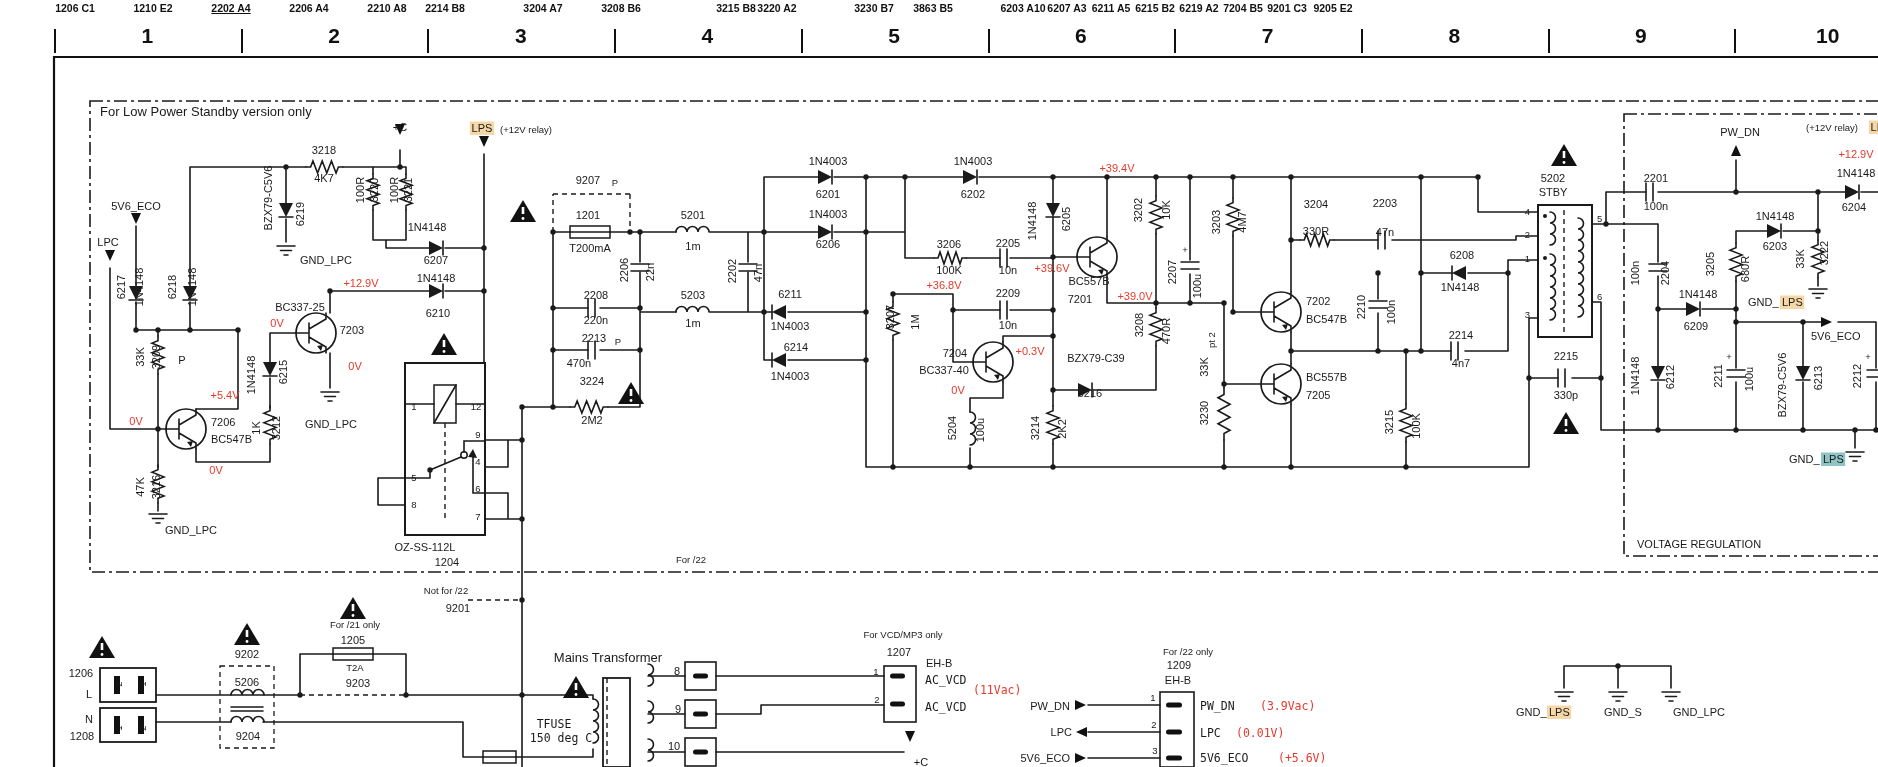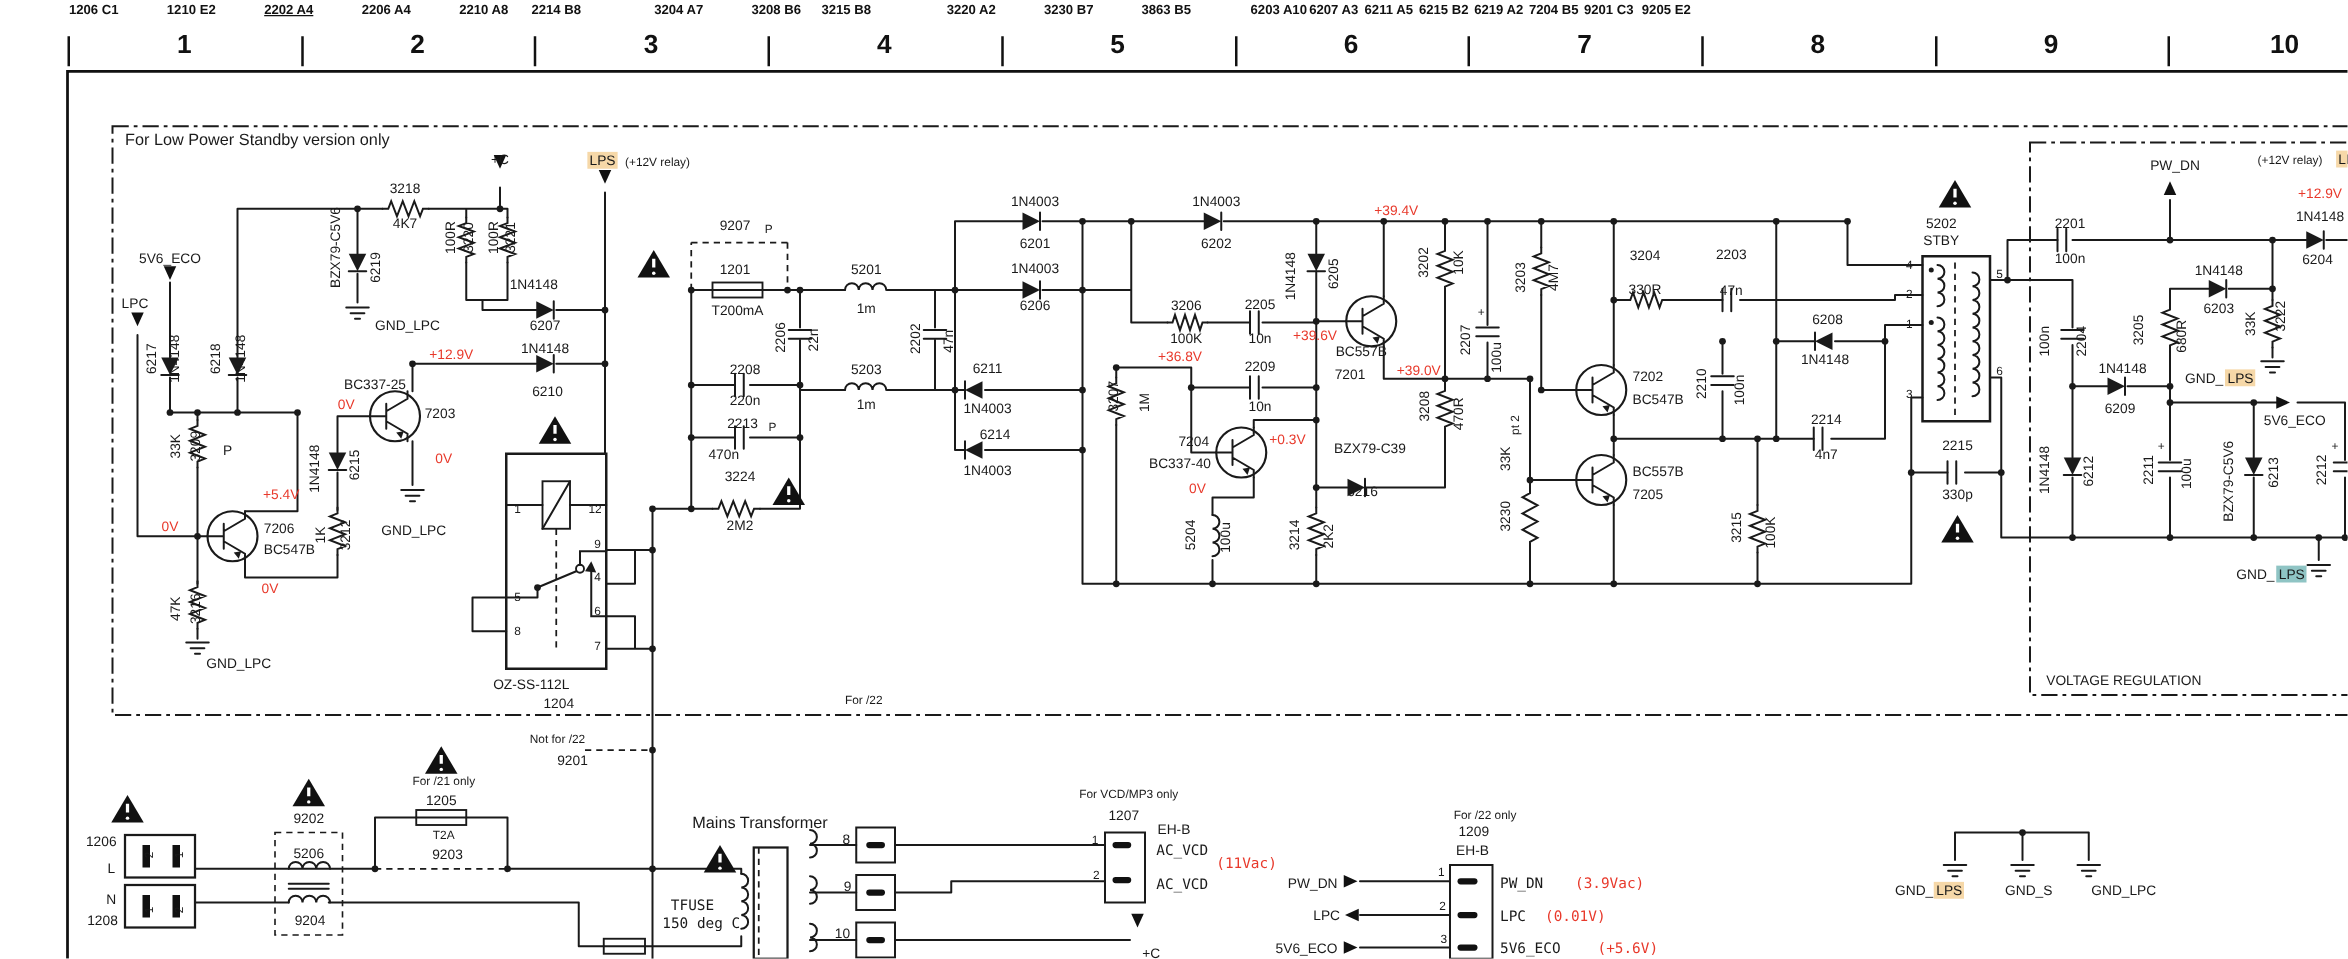--- a/index.html
+++ b/index.html
@@ -25,23 +25,23 @@
 <div id="stage">
   <div id="hdr">
       <div class="gref" style="left: 27px;">1206 C1</div>
       <div class="gref" style="left: 105px;">1210 E2</div>
       <div class="gref" style="left: 183px; text-decoration: underline;">2202 A4</div>
       <div class="gref" style="left: 261px;">2206 A4</div>
       <div class="gref" style="left: 339px;">2210 A8</div>
       <div class="gref" style="left: 397px;">2214 B8</div>
       <div class="gref" style="left: 495px;">3204 A7</div>
       <div class="gref" style="left: 573px;">3208 B6</div>
-      <div class="gref" style="left: 629px;">3215 B8</div>
+      <div class="gref" style="left: 688px;">3215 B8</div>
       <div class="gref" style="left: 729px;">3220 A2</div>
-      <div class="gref" style="left: 807px;">3230 B7</div>
+      <div class="gref" style="left: 826px;">3230 B7</div>
       <div class="gref" style="left: 885px;">3863 B5</div>
       <div class="gref" style="left: 975px;">6203 A10</div>
       <div class="gref" style="left: 1019px;">6207 A3</div>
       <div class="gref" style="left: 1063px;">6211 A5</div>
       <div class="gref" style="left: 1107px;">6215 B2</div>
       <div class="gref" style="left: 1151px;">6219 A2</div>
       <div class="gref" style="left: 1195px;">7204 B5</div>
       <div class="gref" style="left: 1239px;">9201 C3</div>
       <div class="gref" style="left: 1285px;">9205 E2</div>
       <div class="tick" style="left: 6px;"></div>

